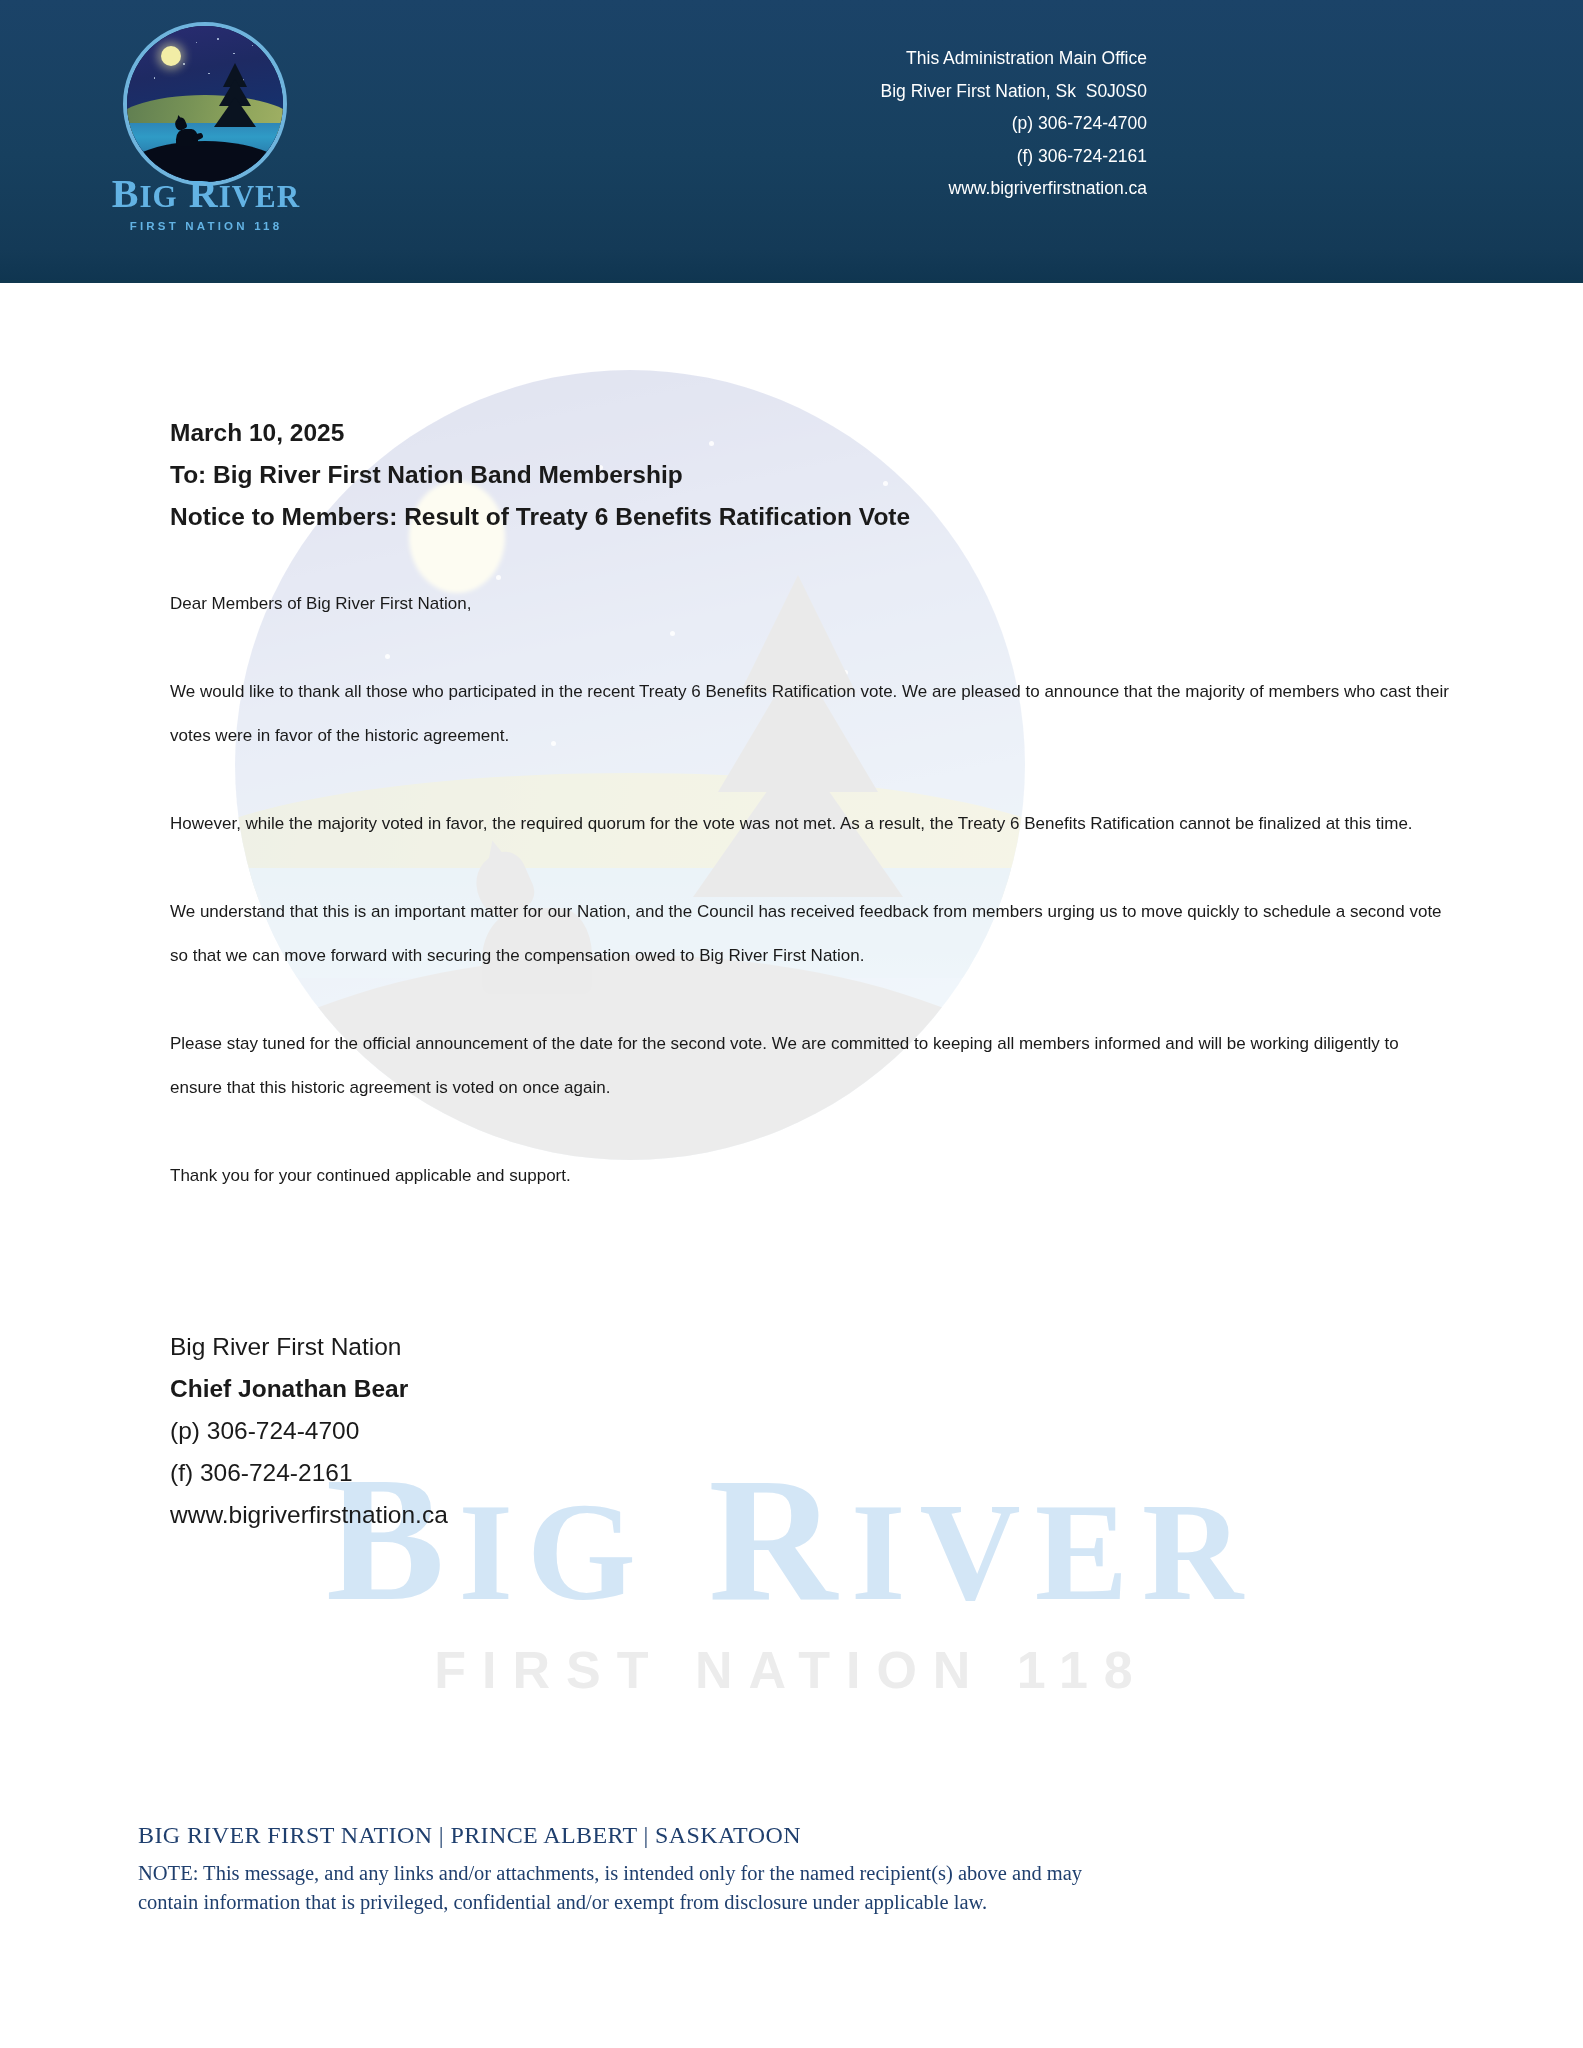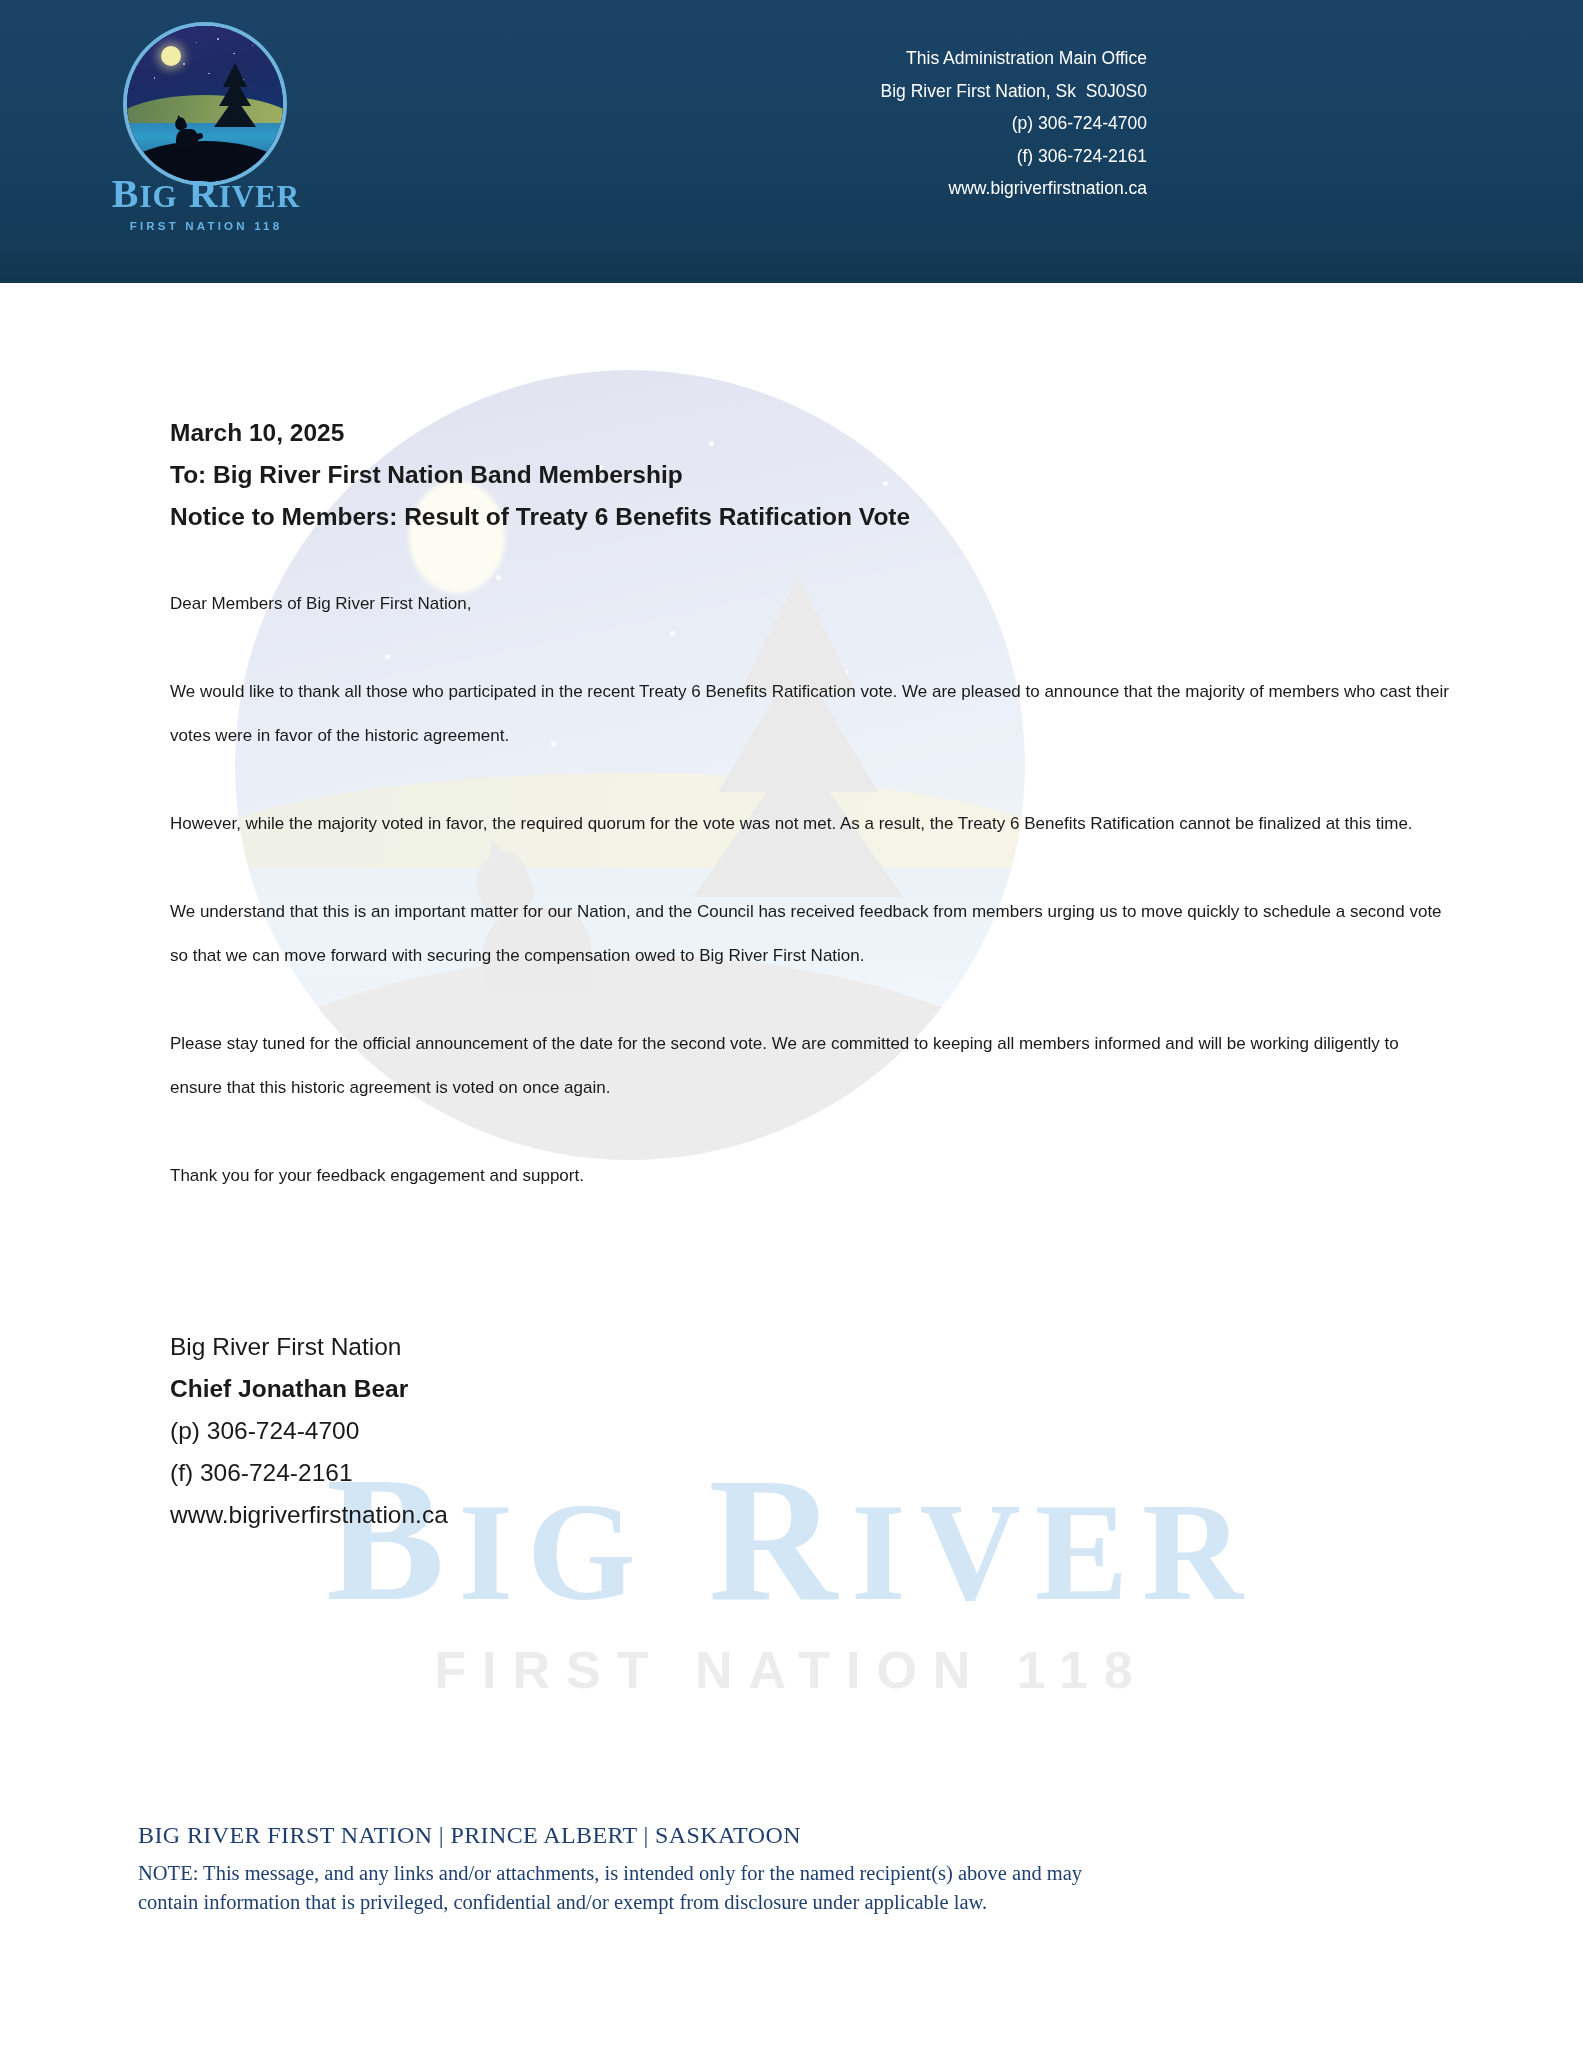--- a/index.html
+++ b/index.html
@@ -460,21 +460,21 @@
   <div class="gap"></div>
   <p>However, while the majority voted in favor, the required quorum for the vote was not met. As a result, the Treaty 6 Benefits Ratification cannot be finalized at this time.</p>
 
   <div class="gap"></div>
   <p>We understand that this is an important matter for our Nation, and the Council has received feedback from members urging us to move quickly to schedule a second vote so that we can move forward with securing the compensation owed to Big River First Nation.</p>
 
   <div class="gap"></div>
   <p>Please stay tuned for the official announcement of the date for the second vote. We are committed to keeping all members informed and will be working diligently to ensure that this historic agreement is voted on once again.</p>
 
   <div class="gap"></div>
-  <p>Thank you for your feedback engagement and support.</p>
+  <p>Thank you for your continued applicable and support.</p>
 
   <div class="gap"></div>
 
   <div class="gap"></div>
   <div class="gap-sm"></div>
 
   <div class="sig-line">Big River First Nation</div>
   <div class="sig-line sig-name">Chief Jonathan Bear</div>
   <div class="sig-line">(p) 306-724-4700</div>
   <div class="sig-line">(f) 306-724-2161</div>

